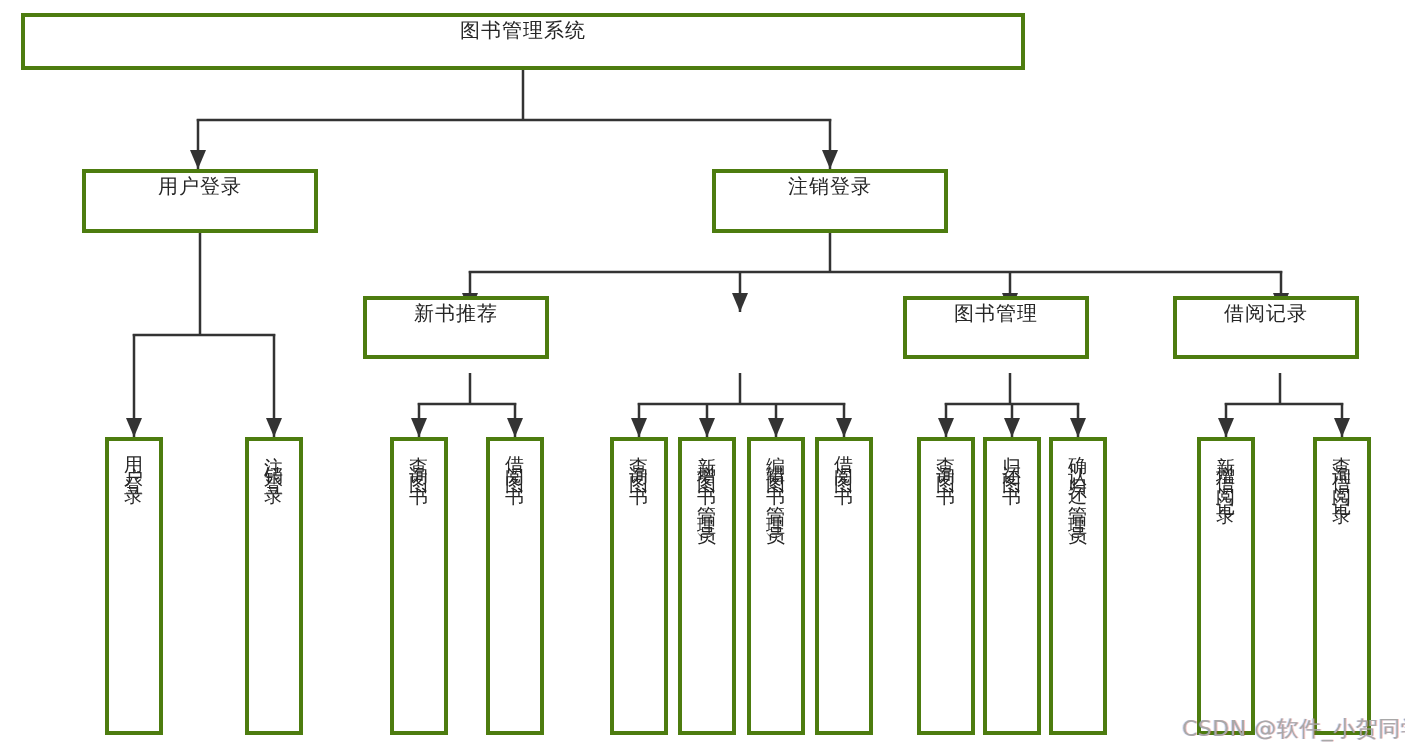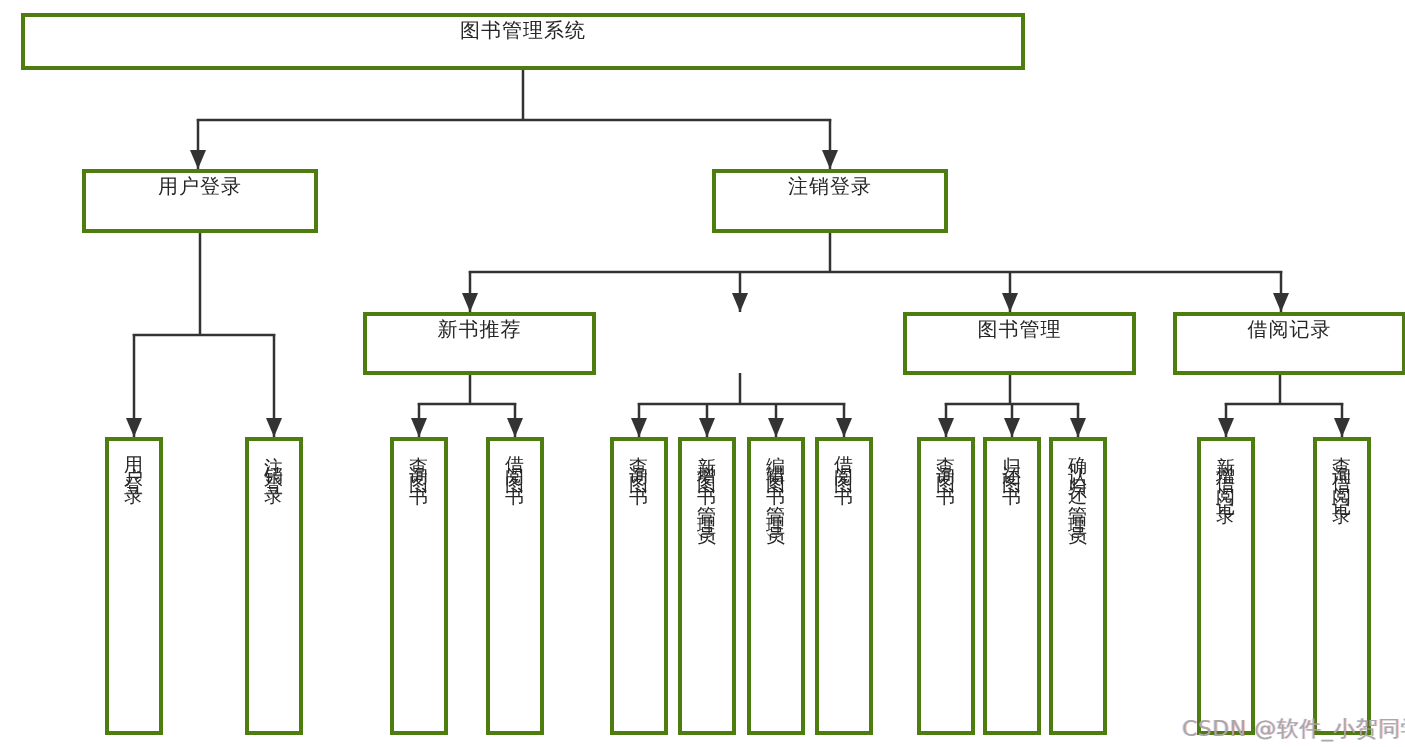--- a/index.html
+++ b/index.html
@@ -30,21 +30,21 @@
     align-items: flex-start;
     justify-content: center;
     color: #262626;
   }
   .hbox {
     font-size: 20px;
     letter-spacing: 1px;
   }
   .root-box   { left: 21px;  top: 13px;  width: 1004px; height: 57px; }
   .l2-box     { top: 169px;  width: 236px; height: 64px; }
-  .l3-box     { top: 312px;  width: 233px; height: 63px; }
+  .l3-box     { top: 296px;  width: 186px; height: 63px; }
   .leaf-box   { top: 437px;  width: 58px;  height: 298px; }
   .vtext {
     writing-mode: vertical-rl;
     text-orientation: mixed;
     font-size: 19px;
     letter-spacing: 10px;
     line-height: 1;
     white-space: nowrap;
     color: #262626;
   }

